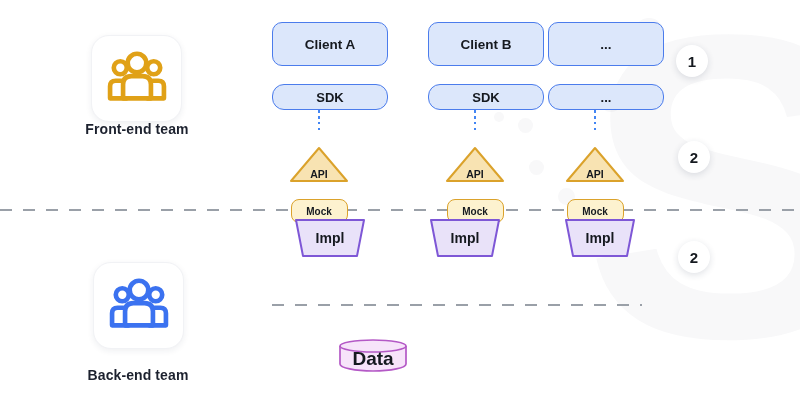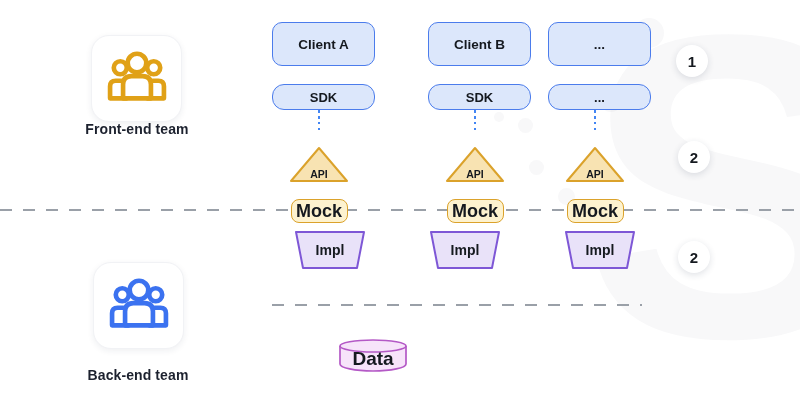--- a/index.html
+++ b/index.html
@@ -21,49 +21,49 @@
     box-shadow:0 2px 6px rgba(30,40,70,0.07);
     display:flex; align-items:center; justify-content:center;
   }
   .team-label {
     position:absolute; width:160px; text-align:center;
     font-size:14px; font-weight:700; color:var(--label-dark); letter-spacing:0.1px;
   }
   
   .col { position:absolute; width:94px; top:22px; }
   .blue-box {
-    width:103px; border:1.5px solid var(--blue-border); background:var(--blue-fill);
+    width:116px; border:1.5px solid var(--blue-border); background:var(--blue-fill);
     display:flex; align-items:center; justify-content:center;
     font-size:13.5px; font-weight:600; color:var(--text-dark);
   }
   .client-box { height:44px; border-radius:10px; }
   .sdk-box { height:26px; border-radius:12px; margin-top:18px; font-size:13px; }
   .connector {
     width:2px; height:20px; margin:0 auto;
     background-image:repeating-linear-gradient(180deg, var(--connector-blue) 0 2.5px, transparent 2.5px 6px);
   }
   .api-tri { position:relative; width:60px; height:37px; margin:16px auto; }
   .api-tri svg { display:block; }
   .api-label {
     position:absolute; left:0; bottom:3px; width:100%; text-align:center;
     font-size:10.5px; font-weight:600; color:var(--text-dark);
   }
   .mock-box {
     width:57px; height:24px; margin:2px auto 0;
     border:1.5px solid var(--amber-border); background:var(--mock-fill); border-radius:8px;
     display:flex; align-items:center; justify-content:center;
-    font-size:18px; font-weight:700; color:var(--text-dark);
+    font-size:10px; font-weight:700; color:var(--text-dark);
   }
   
   .dash-rule {
     position:absolute; height:2px;
     background-image:repeating-linear-gradient(90deg, var(--divider) 0 12px, transparent 12px 23px);
   }
   
-  .impl { position:absolute; width:74px; height:40px; top:230px; }
+  .impl { position:absolute; width:74px; height:40px; top:218px; }
   .impl span {
     position:absolute; inset:0; display:flex; align-items:center; justify-content:center;
     font-size:14px; font-weight:600; color:var(--text-dark);
   }
   
   .shape { position:absolute; }
   .shape span {
     position:absolute; inset:0; display:flex; align-items:center; justify-content:center;
     font-size:19px; font-weight:600; color:var(--text-dark);
   }

